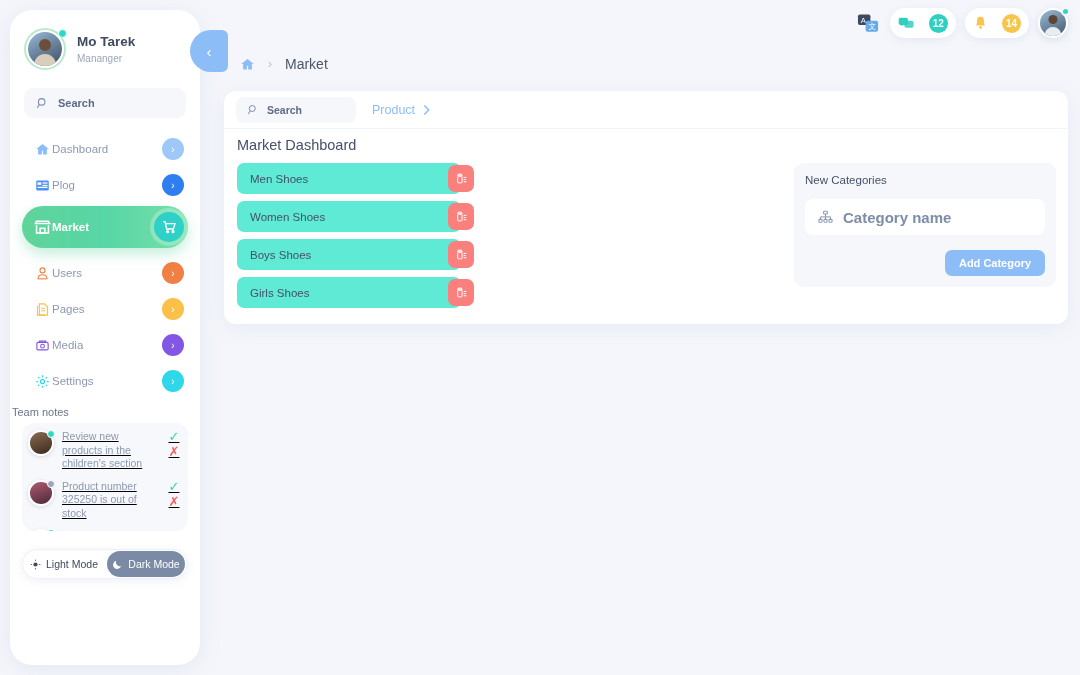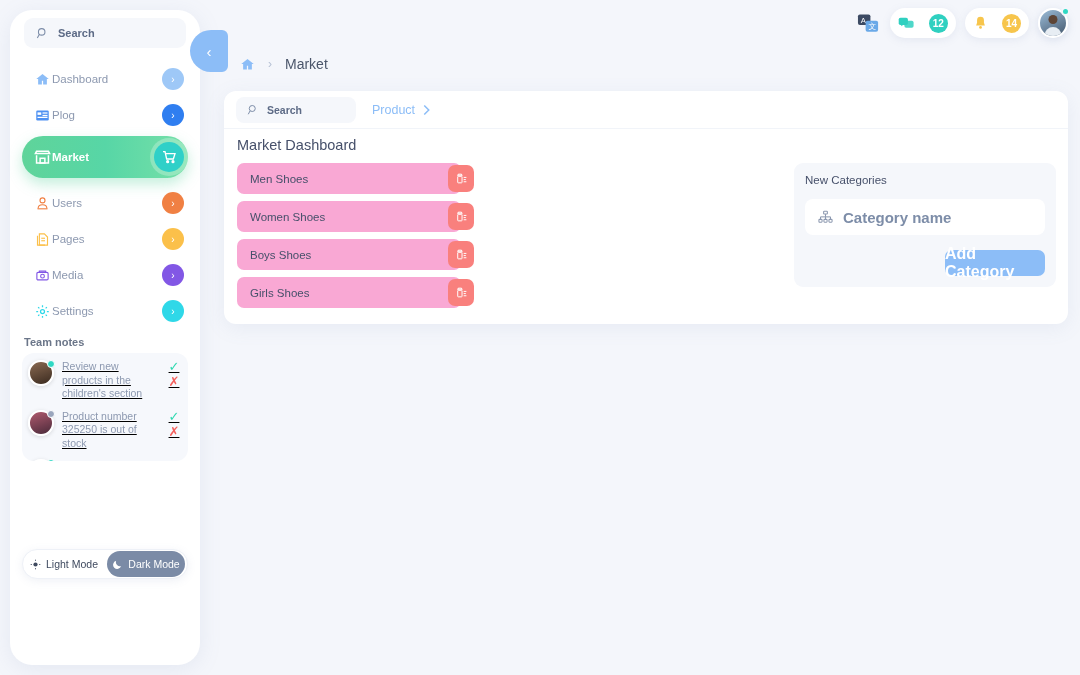--- a/index.html
+++ b/index.html
@@ -91,21 +91,21 @@
     height: 42px; border-radius: 21px; margin: 4px 0 8px 0;
     box-shadow: 0 6px 14px rgba(86,210,155,0.35);
   }
   .nav-item.active .nav-label { color: #ffffff; font-weight: bold; }
   .nav-item.active .nav-badge {
     width: 30px; height: 30px; background: #2fd0c8;
     box-shadow: 0 0 0 4px rgba(255,255,255,0.25);
   }
 
   
-  .notes-title { font-size: 11px; color: #6b7689; padding: 6px 0 5px 14px; font-weight: bold; }
+  .notes-title { font-size: 11px; color: #6b7689; padding: 6px 0 5px 2px; }
   .notes-box {
     margin: 0 12px; height: 108px; overflow: hidden;
     background: #f6f8fc; border-radius: 12px; padding: 7px 6px 0 6px;
   }
   .note { display: flex; align-items: flex-start; gap: 8px; margin-bottom: 9px; text-decoration: underline; }
   .note-av-wrap { position: relative; width: 26px; height: 26px; flex: 0 0 26px; }
   .note-av {
     width: 26px; height: 26px; border-radius: 50%;
     border: 2px solid #fff; box-shadow: 0 1px 4px rgba(0,0,0,0.13);
     overflow: hidden; position: relative;
@@ -210,21 +210,21 @@
     display: flex; align-items: center; gap: 7px;
     font-size: 12.5px; color: #8cbdf7; cursor: pointer;
   }
 
   .sec-title {
     position: absolute; left: 13px; top: 46px;
     font-size: 14.5px; color: #46506a;
   }
   .cat-list { position: absolute; left: 13px; top: 72px; width: 224px; }
   .cat-row {
-    height: 31px; background: #f9a8d4; border-radius: 7px;
+    height: 31px; background: #5eead4; border-radius: 7px;
     margin-bottom: 7px; display: flex; align-items: center;
     padding: 0 0 0 13px; position: relative;
   }
   .cat-name { font-size: 11.5px; color: #46506a; }
   .del-btn {
     position: absolute; right: -13px; top: 2px;
     width: 26px; height: 27px; border-radius: 7px;
     background: #f9807d; display: flex;
     align-items: center; justify-content: center; cursor: pointer;
   }
@@ -238,34 +238,46 @@
   .cat-input {
     margin-top: 13px; height: 36px; background: #fff;
     border-radius: 8px; display: flex; align-items: center;
     gap: 10px; padding: 0 13px; cursor: text;
   }
   .cat-input .ph { font-size: 15px; font-weight: bold; color: #7d8da8; }
   .add-btn {
     position: absolute; right: 11px; bottom: 11px;
     width: 100px; height: 26px; border-radius: 7px;
     background: #8cbdf7; color: #fff;
-    font-size: 16px; font-weight: bold;
+    font-size: 11px; font-weight: bold;
     display: flex; align-items: center; justify-content: center;
     cursor: pointer; border: none;
   }
 </style>
 </head>
 <body>
 
 <div class="sidebar">
 
   <div class="collapse-btn">
     <span>‹</span>
   </div>
 
+  <div class="profile">
+    <div class="avatar-wrap">
+      <div class="avatar-ring">
+          <div class="avatar-img"></div>
+        </div>
+      <div class="status-dot"></div>
+    </div>
+    <div>
+      <div class="profile-name">Mo Tarek</div>
+      <div class="profile-role">Mananger</div>
+    </div>
+  </div>
 
   <div class="side-search">
     <svg width="13" height="13" viewBox="0 0 24 24" fill="none" stroke="#7d8da8" stroke-width="2">
       <circle cx="10.5" cy="9" r="6"></circle>
         <line x1="6" y1="14" x2="2.5" y2="20.5"></line>
     </svg>
     <span class="lbl">Search</span>
   </div>
 
   <div class="nav">

